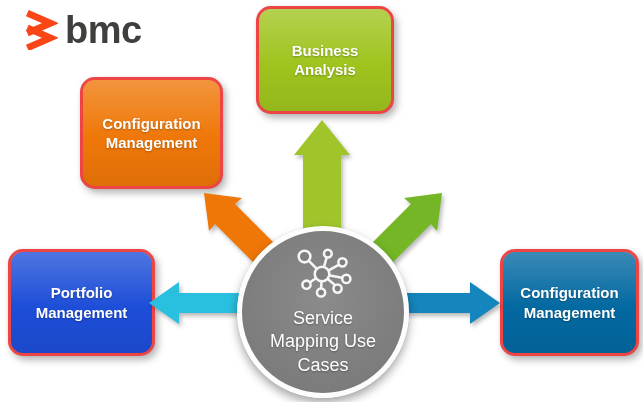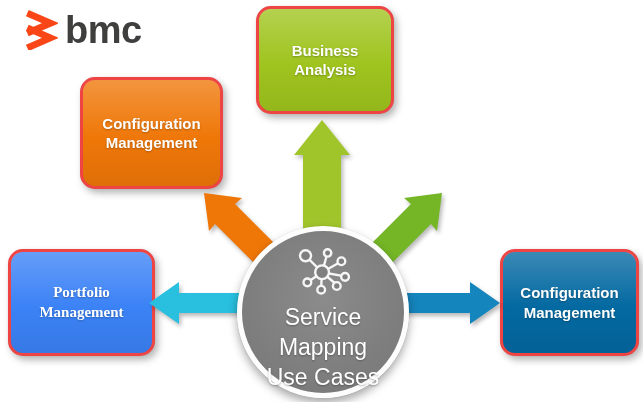--- a/index.html
+++ b/index.html
@@ -38,21 +38,21 @@
   .hub{
     position:absolute;left:237px;top:226px;width:172px;height:172px;box-sizing:border-box;
     border-radius:50%;border:5px solid #fdfdfd;
     background:radial-gradient(circle at 50% 42%,#8b8b8b 0%,#7e7e7e 60%,#777 100%);
     box-shadow:0 5px 10px rgba(0,0,0,.35), 0 0 1px rgba(0,0,0,.2);
     display:flex;flex-direction:column;align-items:center;
     z-index:4;color:#fff;
   }
   .hub-icon{margin-top:10px;}
   .hub-title{
-    font-size:23px;line-height:1.3;text-align:center;width:132px;margin-top:-2px;
+    font-size:18px;line-height:1.3;text-align:center;width:132px;margin-top:-2px;
     text-shadow:0 1px 2px rgba(0,0,0,.3);font-weight:400;
   }
 </style>
 </head>
 <body>
 
 <div class="stage">
 
   <div class="logo">
     <svg width="34" height="40" viewBox="0 0 30 38" aria-hidden="true">
@@ -61,21 +61,21 @@
     </svg>
     <span class="logo-text">bmc</span>
   </div>
 
   <div class="box pos-top" style="background: rgb(159, 196, 30);">
     <span>Business Analysis</span>
   </div>
   <div class="box pos-upper-left" style="background: rgb(239, 119, 8);">
     <span>Configuration Management</span>
   </div>
-  <div class="box pos-left" style="background: #3b82f6; font-family: Liberation Serif, serif;">
+  <div class="box pos-left" style="background: #1d4ed8;">
     <span>Portfolio Management</span>
   </div>
   <div class="box pos-right" style="background: #0369a1;">
     <span>Configuration Management</span>
   </div>
 
   <svg class="arrows" width="643" height="402" viewBox="0 0 643 402">
     <polygon class="arrow" points="303,305 303,155 294,155 322,120 350,155 341,155 341,305" fill="#A0C52B"></polygon>
     <polygon class="arrow" points="331,300 235,204 242,198 204,193 209,231 215,224 311,320" fill="#EF7708"></polygon>
     <polygon class="arrow" points="315,300 411,204 404,198 442,193 437,231 431,224 335,320" fill="#74B626"></polygon>

